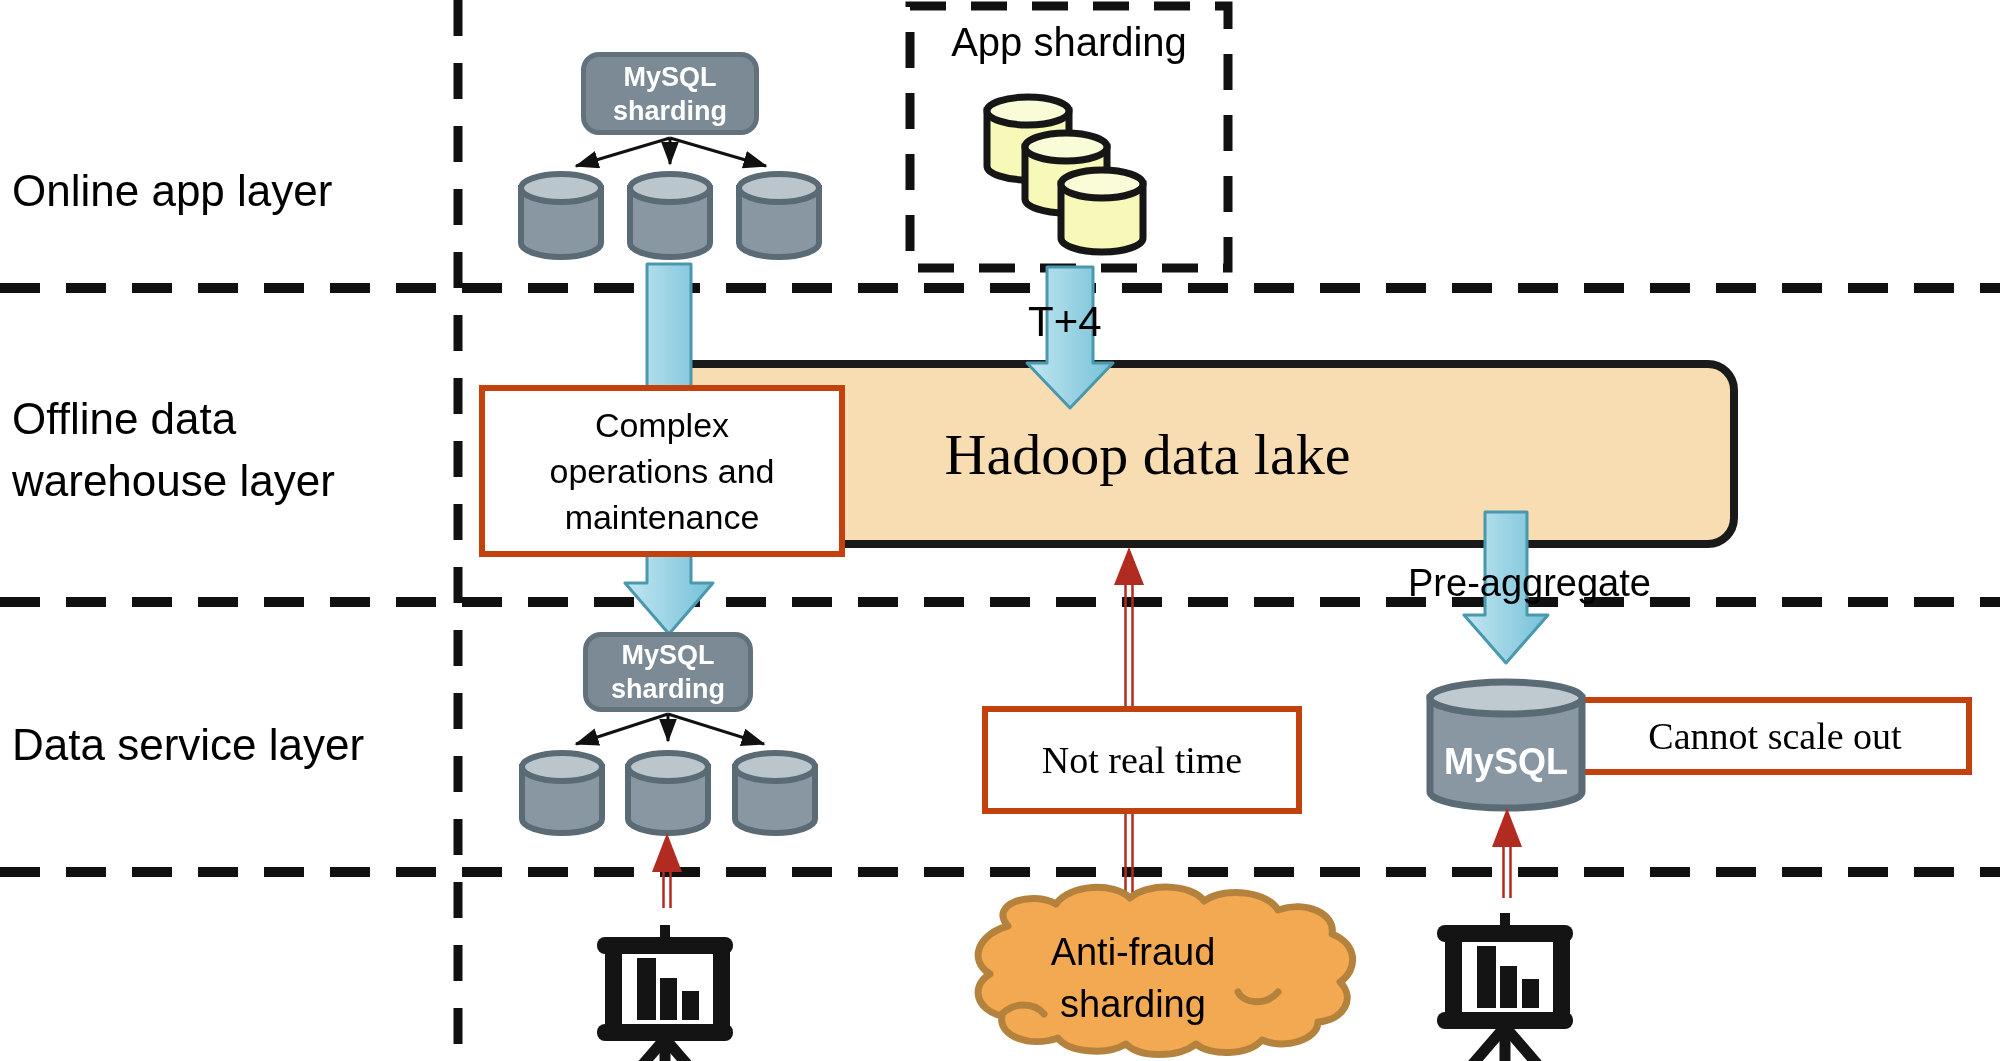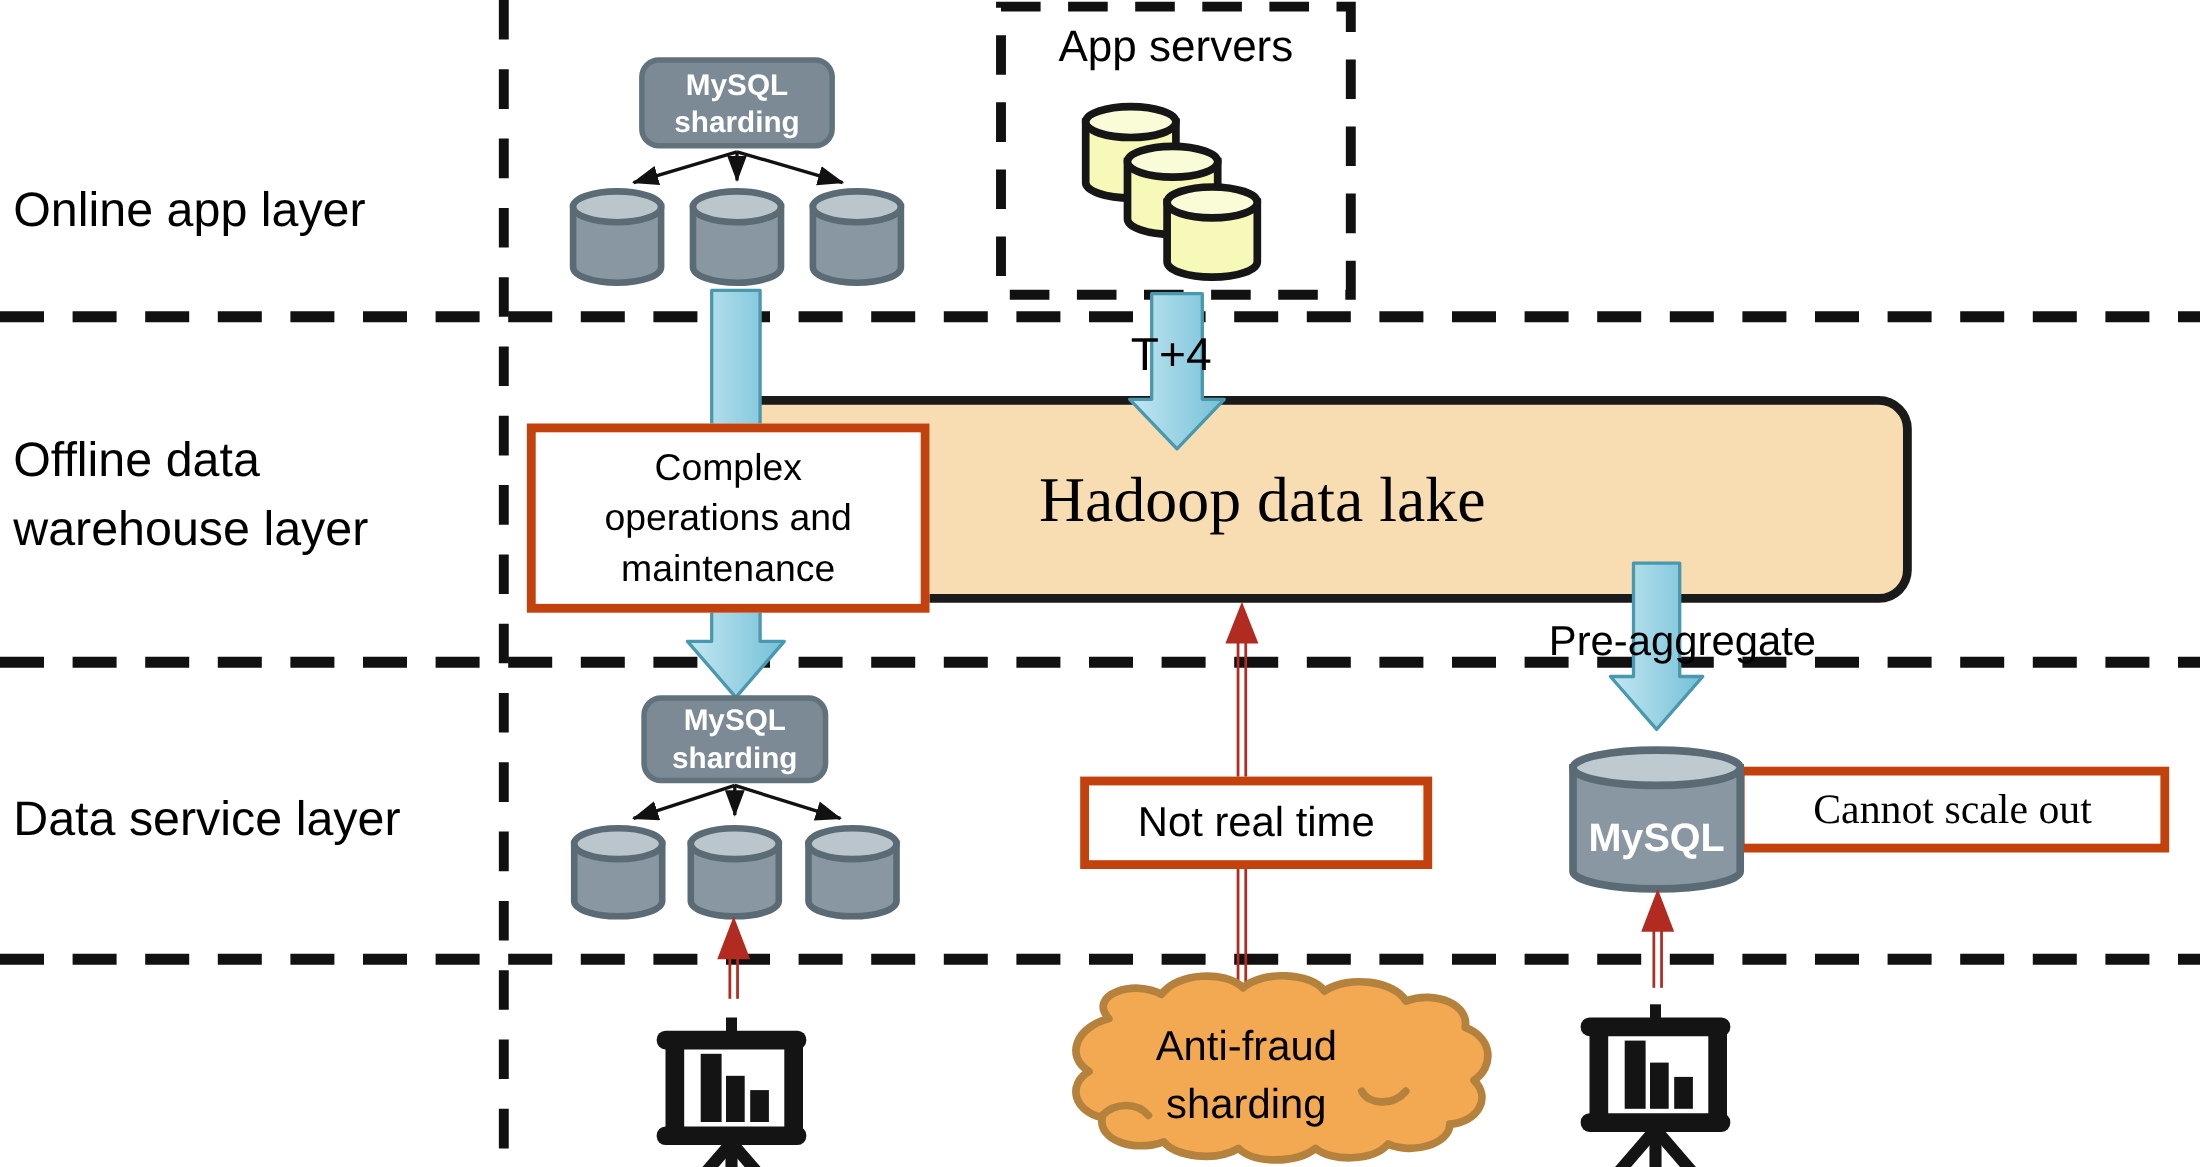--- a/index.html
+++ b/index.html
@@ -11,21 +11,21 @@
   .svglayer{position:absolute;left:0;top:0;}
   .z1{z-index:1;} .z2{z-index:2;font-family:Liberation Serif, serif;} .z3{z-index:3;} .z4{z-index:4;}
   .preline{white-space:pre-line;}
   .layer-label{font-size:44px;line-height:62px;color:#000;}
   .greybox{
     background:#7b8a94;border:5px solid #62727c;border-radius:18px;
     color:#fff;font-weight:bold;display:flex;align-items:center;justify-content:center;
     text-align:center;box-sizing:border-box;
   }
   .callout{
-    background:#fff;border:8px solid #c2410c;display:flex;align-items:center;justify-content:center;
+    background:#fff;border:6px solid #c2410c;display:flex;align-items:center;justify-content:center;
     text-align:center;box-sizing:border-box;color:#000;
   }
   .hadoop{
     background:#f8dcb2;border:8px solid #1a1a1a;border-radius:30px;box-sizing:border-box;
     display:flex;align-items:center;justify-content:center;
   }
   .ctr{text-align:center;}
 </style>
 </head>
 <body>
@@ -159,33 +159,33 @@
   </svg>
 
   <div class="abs z4 layer-label" style="left:12px;top:160px;">Online app layer</div>
   <div class="abs z4 layer-label preline" style="left:12px;top:388px;">Offline data
 warehouse layer</div>
   <div class="abs z4 layer-label" style="left:12px;top:714px;">Data service layer</div>
 
   <div class="abs z4 greybox preline" style="left:581px;top:52px;width:178px;height:83px;font-size:27px;line-height:34px;">MySQL
 sharding</div>
 
-  <div class="abs z4 ctr" style="left:910px;top:20px;width:318px;font-size:40px;">App servers</div>
+  <div class="abs z4 ctr" style="left:910px;top:20px;width:318px;font-size:40px;">App sharding</div>
 
   <div class="abs z4" style="left:1028px;top:298px;font-size:42px;">T+4</div>
 
   <div class="abs z4 callout preline" style="left:479px;top:385px;width:366px;height:172px;font-size:34px;line-height:46px;">Complex
 operations and
 maintenance</div>
 
   <div class="abs z4 greybox preline" style="left:583px;top:632px;width:170px;height:80px;font-size:27px;line-height:34px;">MySQL
 sharding</div>
 
   <div class="abs z4" style="left:1408px;top:562px;font-size:38px;">Pre-aggregate</div>
 
-  <div class="abs z4 callout" style="left:982px;top:706px;width:320px;height:84px;font-size:38px;">Not real time</div>
+  <div class="abs z4 callout" style="left:982px;top:706px;width:320px;height:108px;font-size:38px;font-family:Liberation Serif, serif;">Not real time</div>
 
   <div class="abs z4 ctr" style="left:1431px;top:741px;width:150px;font-size:36px;font-weight:bold;color:#fff;">MySQL</div>
 
   <div class="abs z4 ctr preline" style="left:983px;top:926px;width:300px;font-size:38px;line-height:52px;">Anti-fraud
 sharding</div>
 
 </div>
 
 </body></html>

